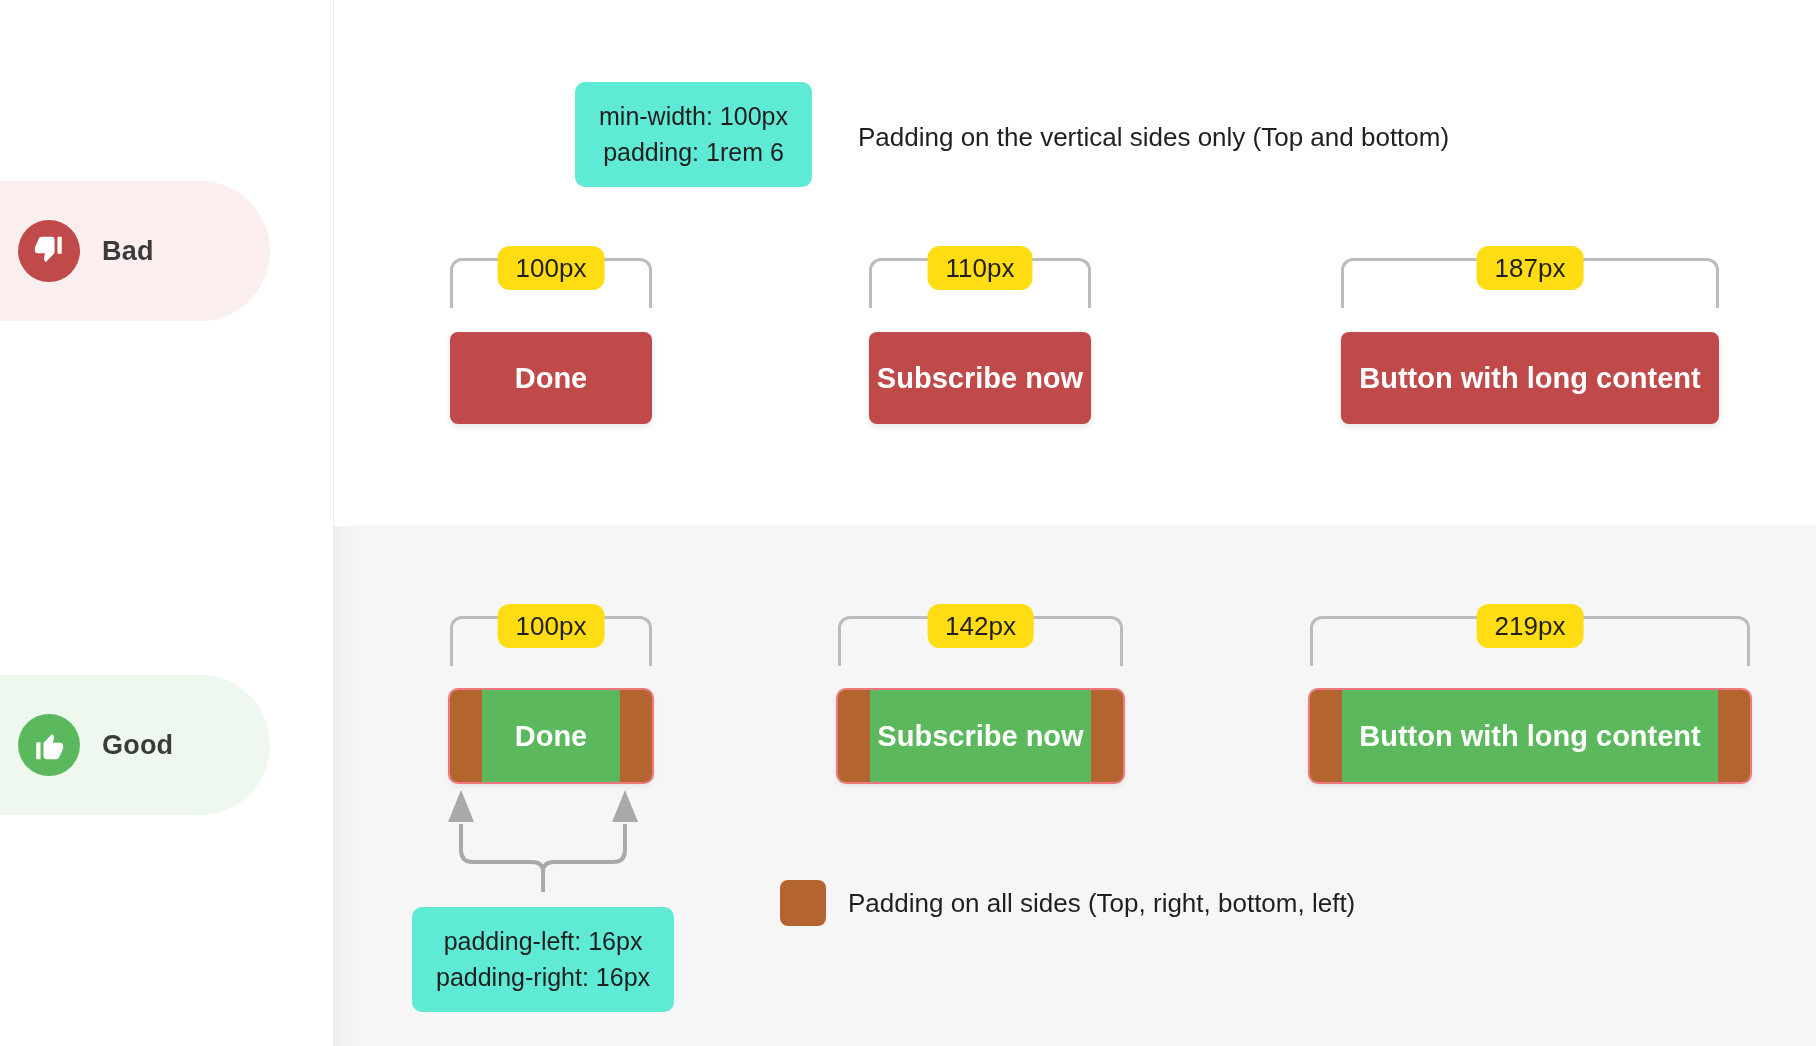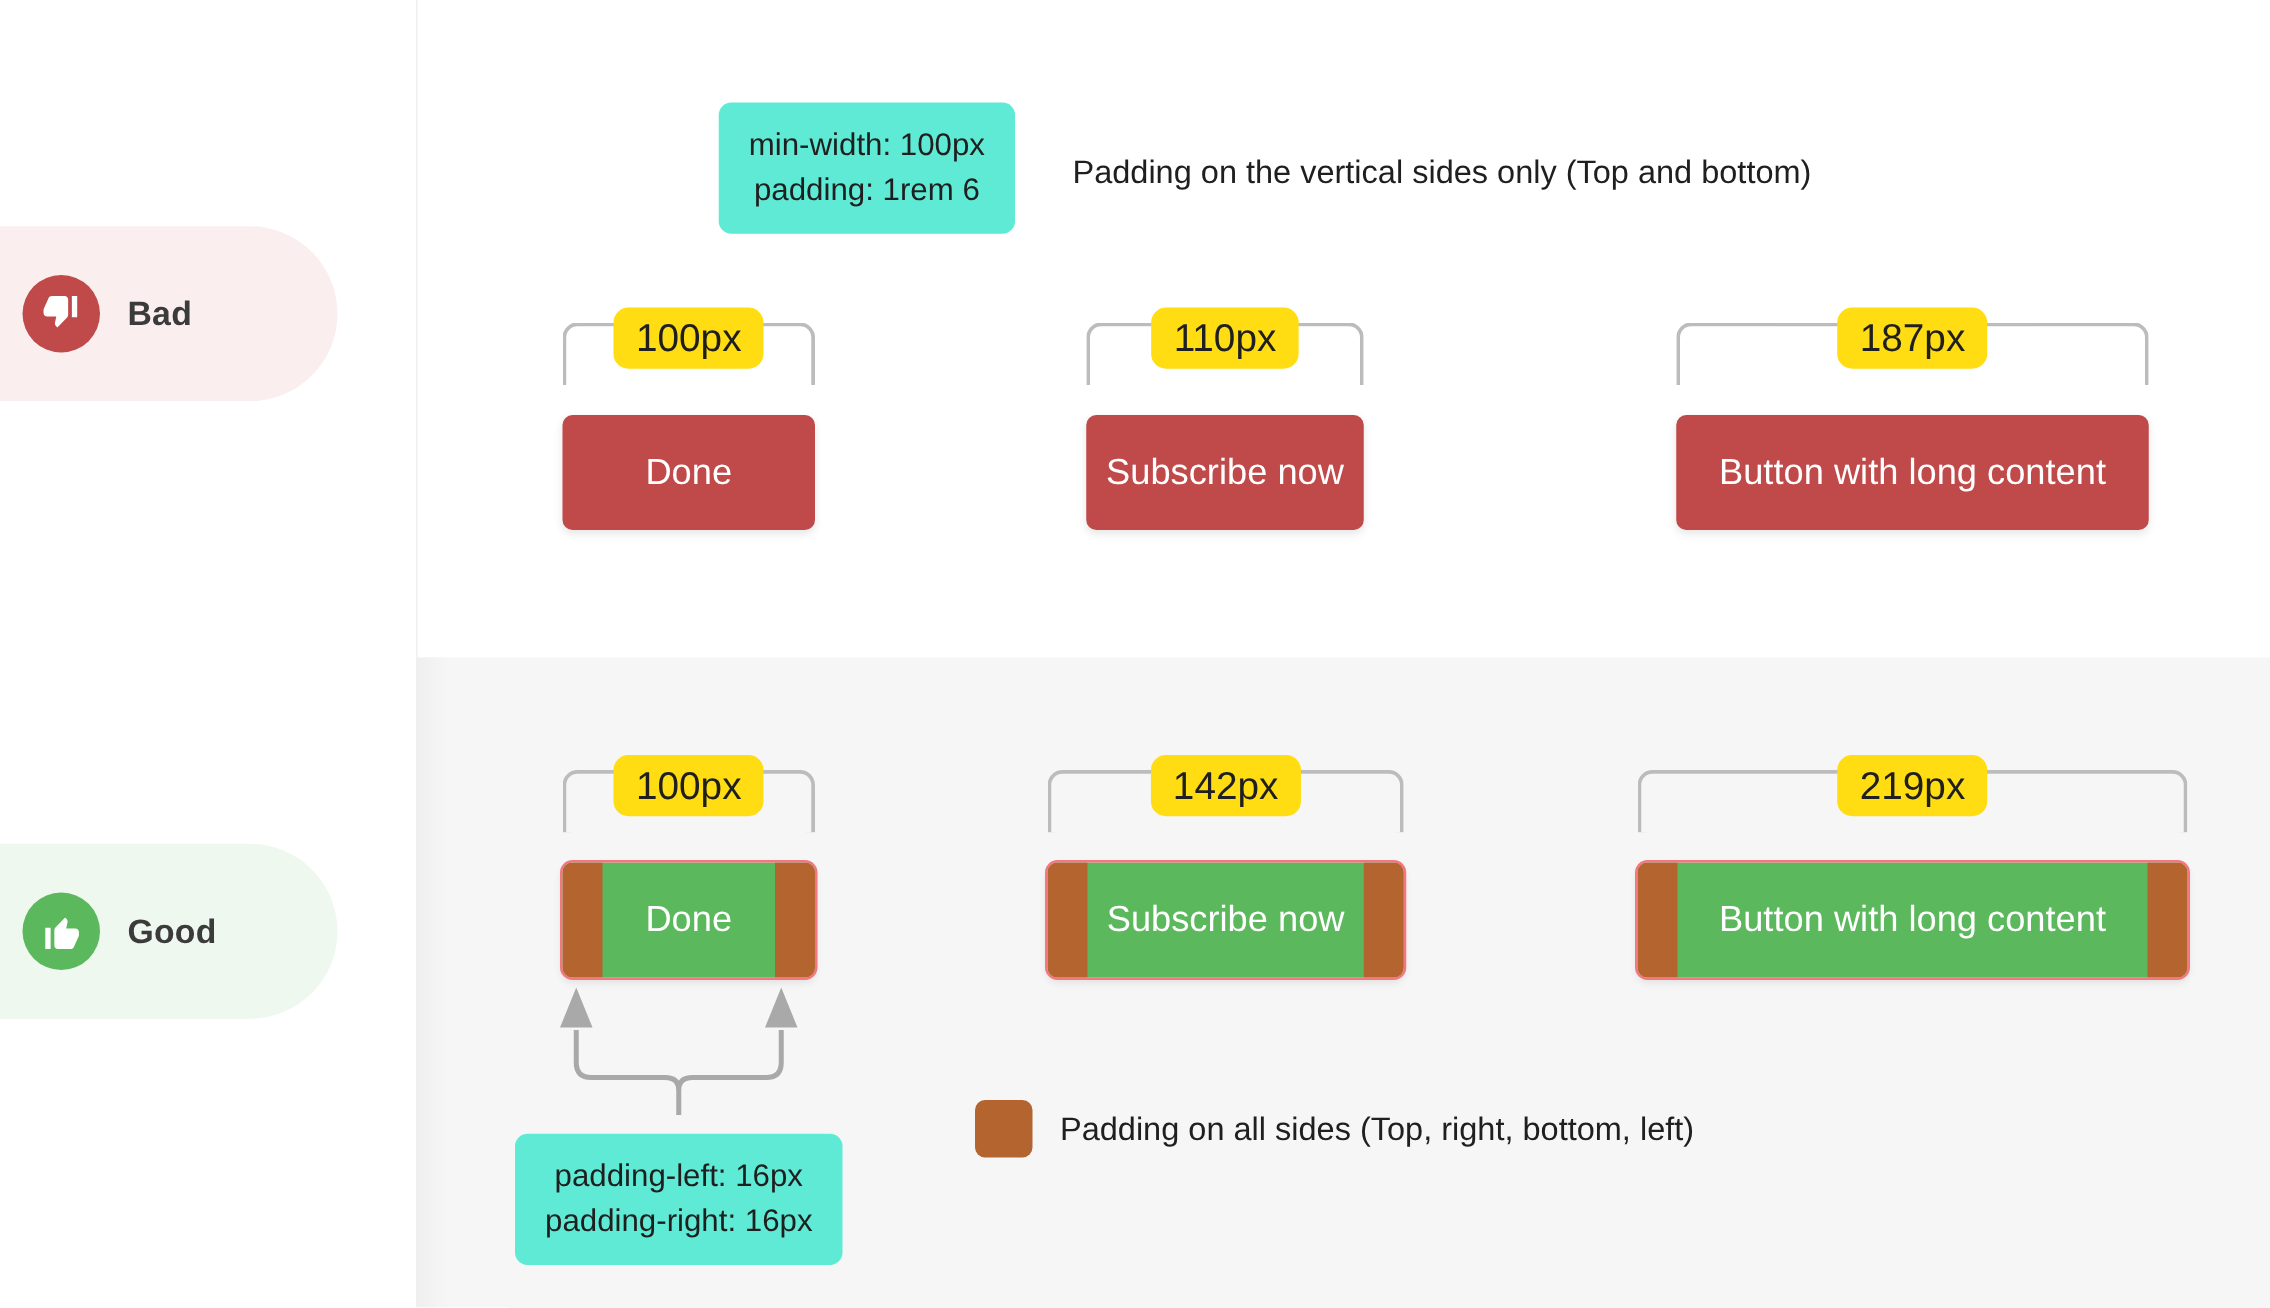--- a/index.html
+++ b/index.html
@@ -141,38 +141,39 @@
 
   .measure-badge {
     position: absolute;
     top: -12px;
     left: 50%;
     transform: translateX(-50%);
     background: #ffdd12;
     color: #1f1f1f;
     border-radius: 12px;
     padding: 9px 18px;
-    font-size: 31px;
+    font-size: 26px;
     line-height: 1;
     white-space: nowrap;
     text-align: right;
   }
 
   
   .btn {
     position: absolute;
     height: 92px;
     border-radius: 8px;
     display: flex;
     align-items: center;
     justify-content: center;
     color: #ffffff;
     font-size: 29px;
     white-space: nowrap;
     box-shadow: 0 3px 7px rgba(0,0,0,0.10);
+    font-weight: bold;
   }
 
   .btn-bad {
     background: #c0494a;
   }
 
   
   .btn-good {
     background: #5cb85c;
     outline: 2px solid #f2777f;

